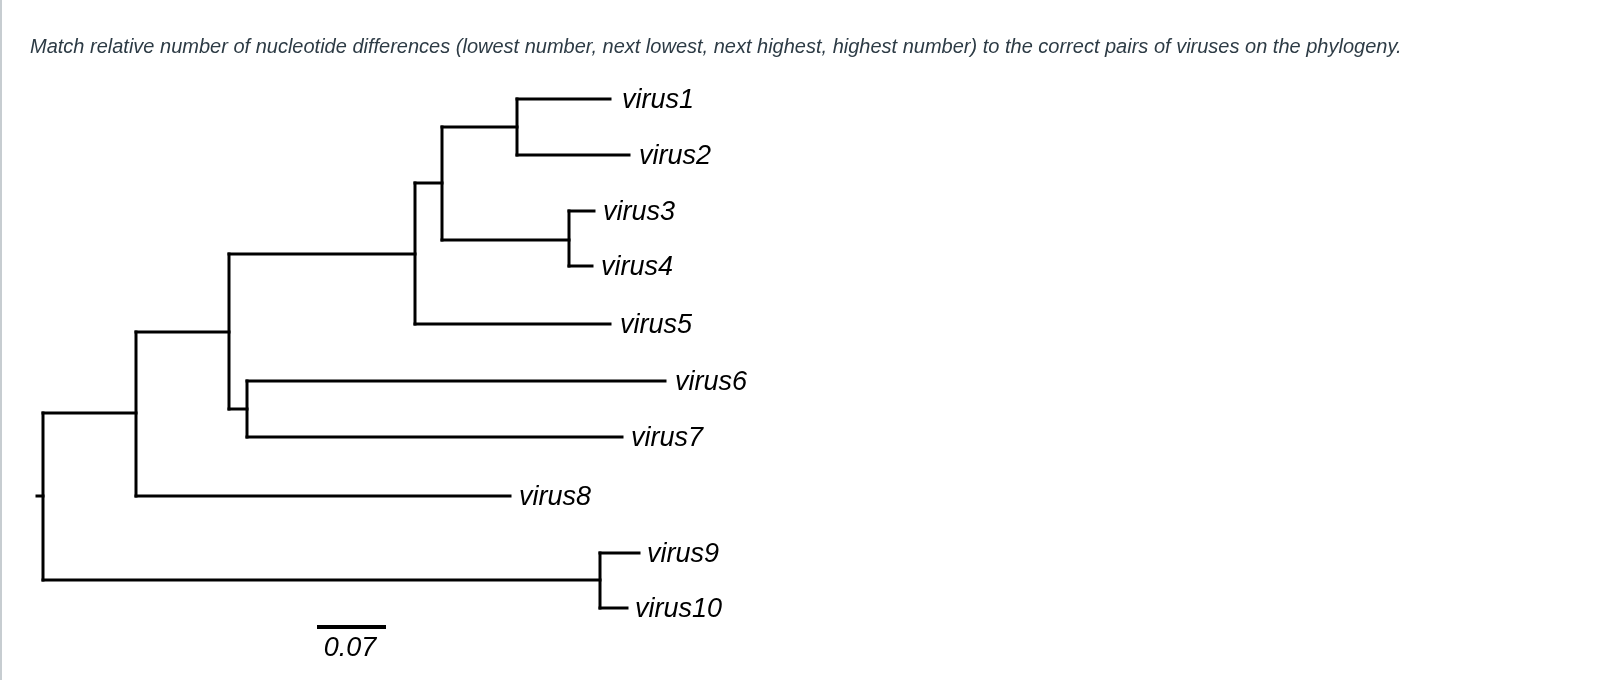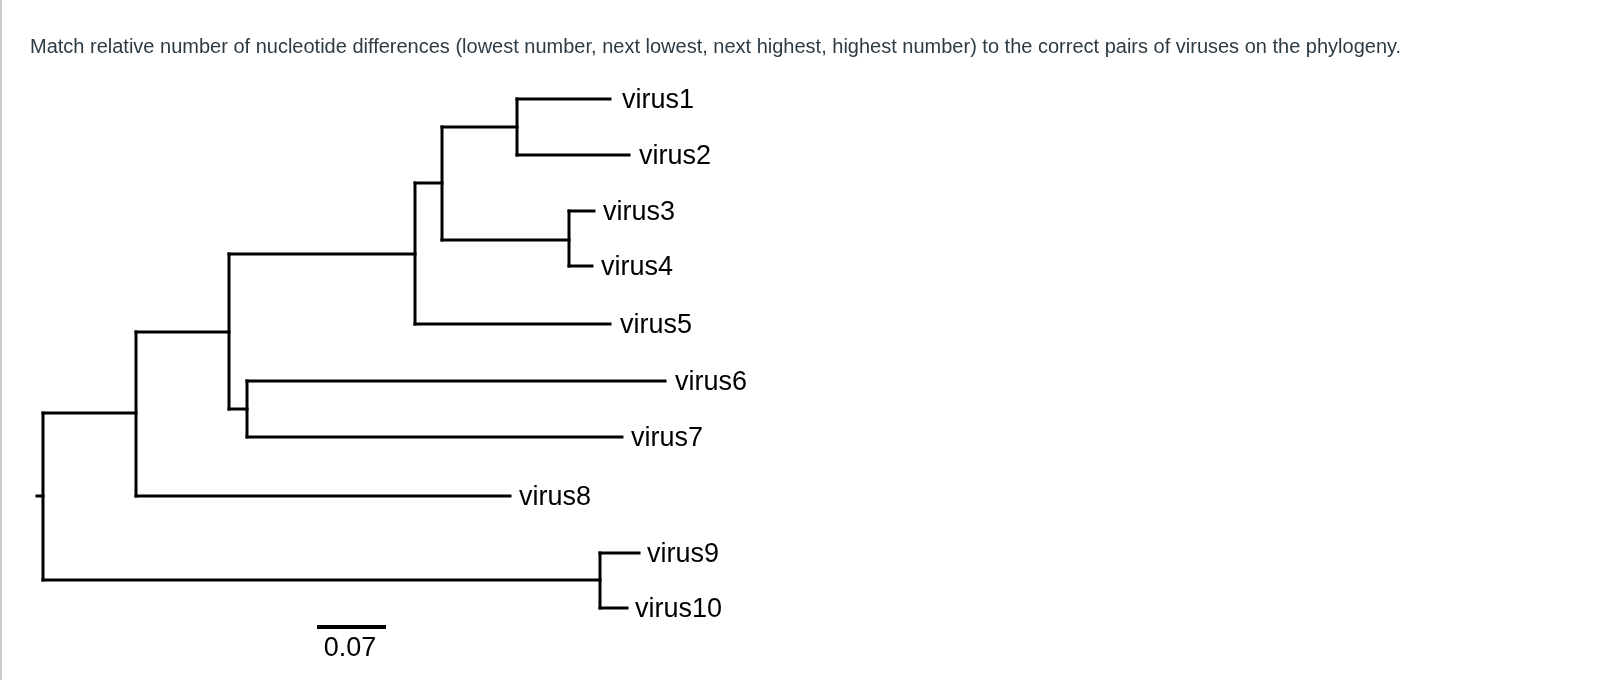--- a/index.html
+++ b/index.html
@@ -9,20 +9,21 @@
     font-family: "Liberation Sans", sans-serif;
   }
   .screen {
     position: relative;
     width: 1599px;
     height: 680px;
     background: #ffffff;
     overflow: hidden;
     box-sizing: border-box;
     border-left: 2px solid #c7cdd1;
+    font-style: italic;
   }
   .question-text {
     position: absolute;
     left: 28px;
     top: 34px;
     right: 20px;
     margin: 0;
     font-size: 20px;
     line-height: 24px;
     color: #2d3b45;

